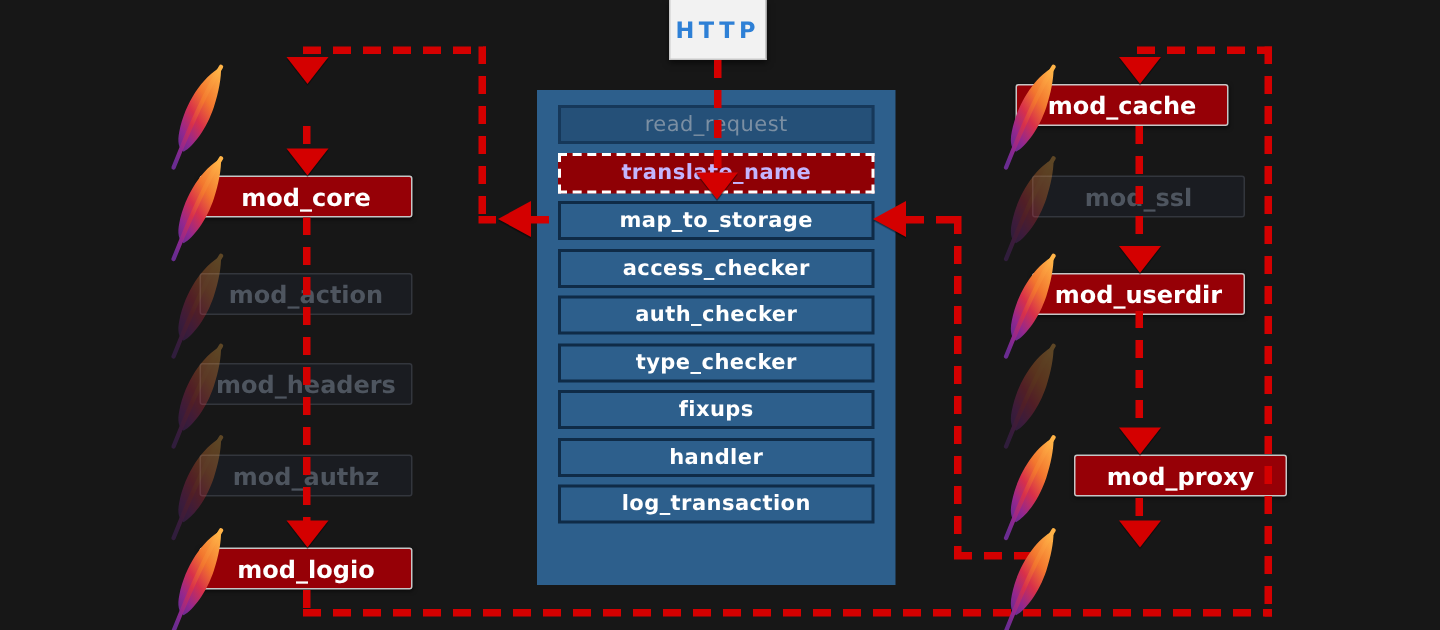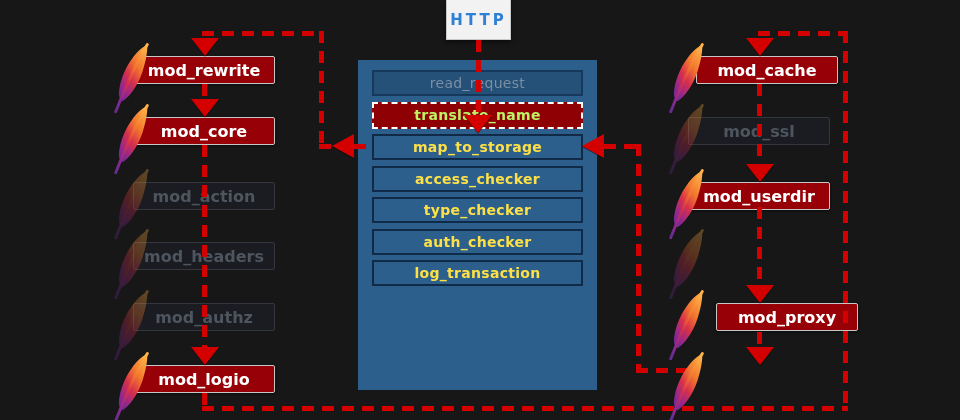--- a/index.html
+++ b/index.html
@@ -14,23 +14,23 @@
   
   .http-box{position:absolute;left:446px;top:0;width:65px;height:40px;background:#f2f2f2;
     border:1px solid #c9c9c9;border-top:none;display:flex;align-items:center;justify-content:center;
     box-shadow:0 2px 4px rgba(0,0,0,.55);z-index:4}
   .http-box span{color:var(--http-blue);font-weight:bold;font-size:15px;letter-spacing:3px}
 
   
   .panel{position:absolute;left:358px;top:60px;width:239px;height:330px;background:var(--panel-blue);
     display:flex;flex-direction:column;gap:5.5px;padding:10px 14px;z-index:1}
   .phase{height:26px;flex:none;border:2px solid var(--row-border);display:flex;align-items:center;
-    justify-content:center;color:#fde047;font-size:14px;font-weight:bold;letter-spacing:.3px}
+    justify-content:center;color:#ffffff;font-size:14px;font-weight:bold;letter-spacing:.3px}
   .phase.dim{color:var(--phase-dim-text);font-weight:normal;background:rgba(8,28,48,.22);border-color:#16385a}
-  .phase.current{height:27px;background:#8f0005;border:2px dashed #fff;color:#bef264}
+  .phase.current{height:27px;background:#8f0005;border:2px dashed #fff;color:#c4b5fd}
 
   
   .module{position:absolute;width:142px;height:28px;display:flex;align-items:center;justify-content:center;
     font-size:16px;font-weight:bold;border-radius:2px;z-index:2}
   .module.active{background:var(--highlight-red);border:1px solid #c6c6c6;color:#fff;box-shadow:0 1px 3px rgba(0,0,0,.6)}
   .module.dim{background:#1a1c21;border:1px solid #33363d;color:var(--module-dim-text)}
 
   .feather{position:absolute;width:46px;height:78px;z-index:6;pointer-events:none}
   .feather.dim{opacity:.30}
 
@@ -69,26 +69,27 @@
 
   <div class="http-box">
     <span>HTTP</span>
   </div>
 
   <div class="panel">
     <div class="phase dim">read_request</div>
     <div class="phase current">translate_name</div>
     <div class="phase normal">map_to_storage</div>
     <div class="phase normal">access_checker</div>
+    <div class="phase normal">auth_checker</div>
     <div class="phase normal">type_checker</div>
-    <div class="phase normal">auth_checker</div>
+    <div class="phase normal">fixups</div>
+    <div class="phase normal">handler</div>
     <div class="phase normal">log_transaction</div>
   </div>
 
-  <div class="module active" style="left:133px;top:56px">mod_rewrite</div>
   <div class="module active" style="left:133px;top:117px">mod_core</div>
   <div class="module dim" style="left:133px;top:182px">mod_action</div>
   <div class="module dim" style="left:133px;top:242px">mod_headers</div>
   <div class="module active" style="left:133px;top:365px">mod_logio</div>
   <div class="module dim" style="left:133px;top:303px">mod_authz</div>
 
   <svg class="feather active" style="left:109px;top:42px" viewBox="0 0 48 80">
       <use href="#feather-glyph"></use>
     </svg>
   <svg class="feather active" style="left:109px;top:103px" viewBox="0 0 48 80">
@@ -100,21 +101,21 @@
   <svg class="feather dim" style="left:109px;top:228px" viewBox="0 0 48 80">
       <use href="#feather-glyph"></use>
     </svg>
   <svg class="feather dim" style="left:109px;top:289px" viewBox="0 0 48 80">
       <use href="#feather-glyph"></use>
     </svg>
   <svg class="feather active" style="left:109px;top:351px" viewBox="0 0 48 80">
       <use href="#feather-glyph"></use>
     </svg>
 
-  <div class="module active" style="left:696px;top:56px">mod_cache</div>
+  <div class="module active" style="left:677px;top:56px">mod_cache</div>
   <div class="module dim" style="left:688px;top:117px">mod_ssl</div>
   <div class="module active" style="left:688px;top:182px">mod_userdir</div>
   <div class="module active" style="left:716px;top:303px">mod_proxy</div>
 
   <svg class="feather active" style="left:664px;top:42px" viewBox="0 0 48 80">
       <use href="#feather-glyph"></use>
     </svg>
   <svg class="feather dim" style="left:664px;top:103px" viewBox="0 0 48 80">
       <use href="#feather-glyph"></use>
     </svg>

